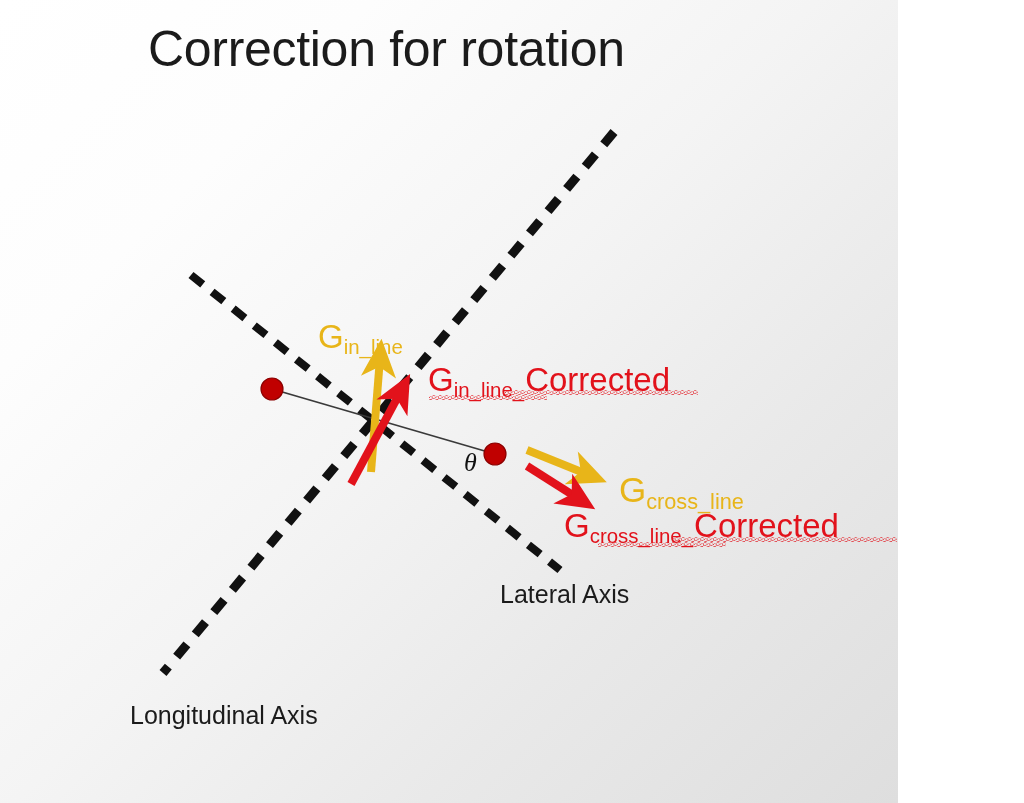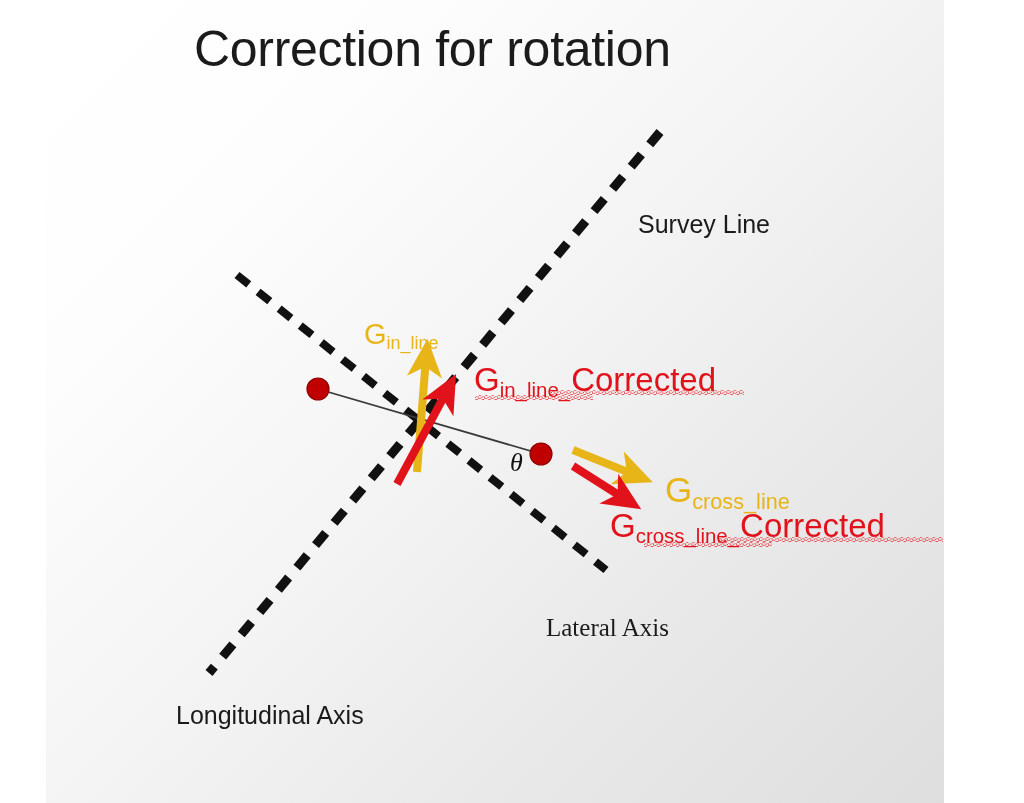--- a/index.html
+++ b/index.html
@@ -14,21 +14,20 @@
     height: 803px;
     overflow: hidden;
     background: linear-gradient(135deg,
                 #ffffff 0%,
                 #fdfdfd 22%,
                 #f4f4f4 48%,
                 #e9e9e9 72%,
                 #dedede 100%);
     font-family: "Liberation Sans", sans-serif;
     color: #1a1a1a;
-    margin-left: 46px;
     -webkit-font-smoothing: antialiased;
   }
   #figure-svg {
     position: absolute;
     left: 0;
     top: 0;
     width: 1024px;
     height: 803px;
   }
   .txt {
@@ -52,21 +51,21 @@
     letter-spacing: -0.2px;
     color: #1b1b1b;
   }
 
   
   .axis-label {
     font-size: 25px;
     color: #1b1b1b;
   }
   #label-survey-line   { left: 592px; top: 212px; }
-  #label-lateral-axis  { left: 500px; top: 615px; font-family: Liberation Serif, serif; }
+  #label-lateral-axis  { left: 500px; top: 582px; }
   #label-longitudinal-axis { left: 130px; top: 703px; }
 
   
   #label-theta {
     left: 464px;
     top: 450px;
     font-family: "Liberation Serif", serif;
     font-style: italic;
     font-size: 26px;
     color: #111111;
@@ -84,21 +83,21 @@
   .vec-label .corr {
     margin-left: 1px;
   }
 
   .yellow { color: #e8b519; }
   .red    { color: #e2121b; }
 
   #label-g-in-line {
     left: 318px;
     top: 320px;
-    font-size: 29px;
+    font-size: 33px;
   }
   #label-g-cross-line {
     left: 619px;
     top: 472px;
     font-size: 35px;
   }
   #label-g-in-line-corrected {
     left: 428px;
     top: 363px;
     font-size: 33px;
@@ -152,21 +151,20 @@
     <circle cx="272" cy="389" r="11" fill="#c00000" stroke="#8c0000" stroke-width="1.2"></circle>
     <circle cx="495" cy="454" r="11" fill="#c00000" stroke="#8c0000" stroke-width="1.2"></circle>
 
     <line x1="371" y1="472" x2="380" y2="358" stroke="#e8b519" stroke-width="8" marker-end="url(#arrowYellow)"></line>
     <line x1="351" y1="484" x2="401" y2="391" stroke="#e2121b" stroke-width="8" marker-end="url(#arrowRed)"></line>
 
     <line x1="527" y1="450" x2="589" y2="475" stroke="#e8b519" stroke-width="8" marker-end="url(#arrowYellow)"></line>
     <line x1="527" y1="466" x2="579" y2="499" stroke="#e2121b" stroke-width="8" marker-end="url(#arrowRed)"></line>
   </svg>
 
-  <div class="txt axis-label" id="label-survey-line">Survey Line</div>
 
   <div class="txt axis-label" id="label-lateral-axis">Lateral Axis</div>
 
   <div class="txt axis-label" id="label-longitudinal-axis">Longitudinal Axis</div>
 
   <div class="txt" id="label-theta">θ</div>
 
   <div class="txt vec-label yellow" id="label-g-in-line">
     <span class="base">G</span><span class="sub">in_line</span>
   </div>

